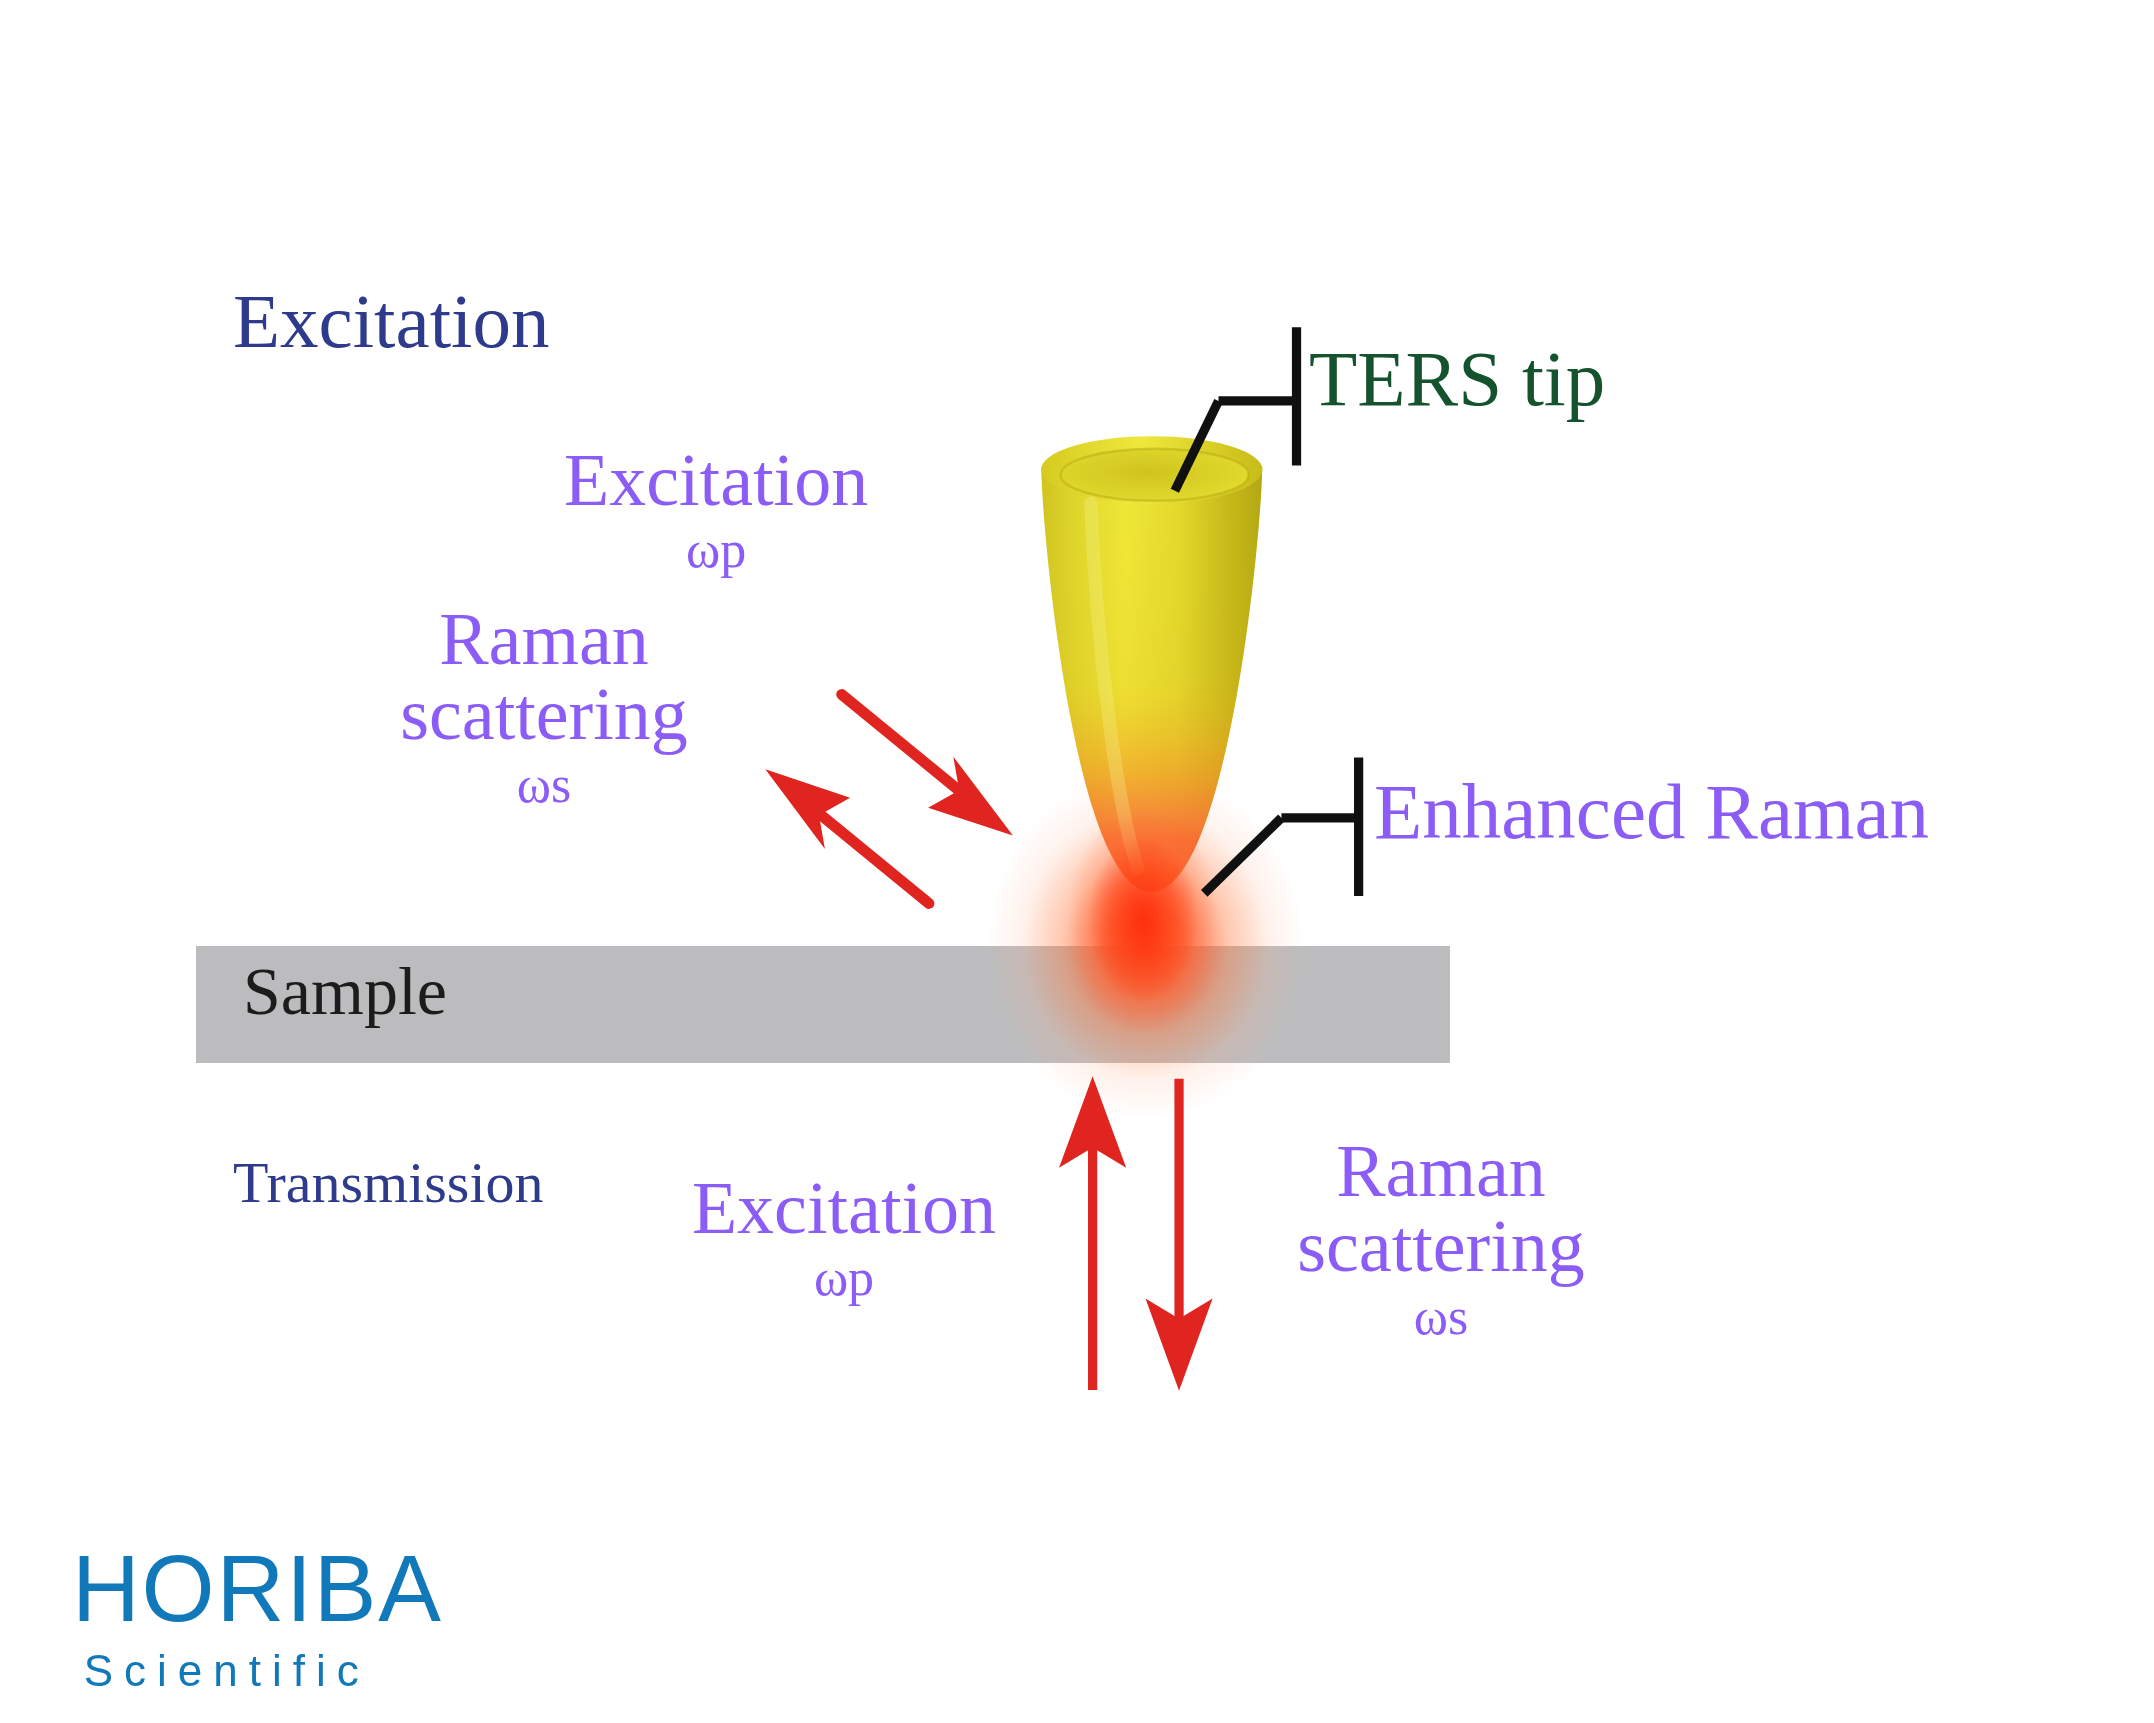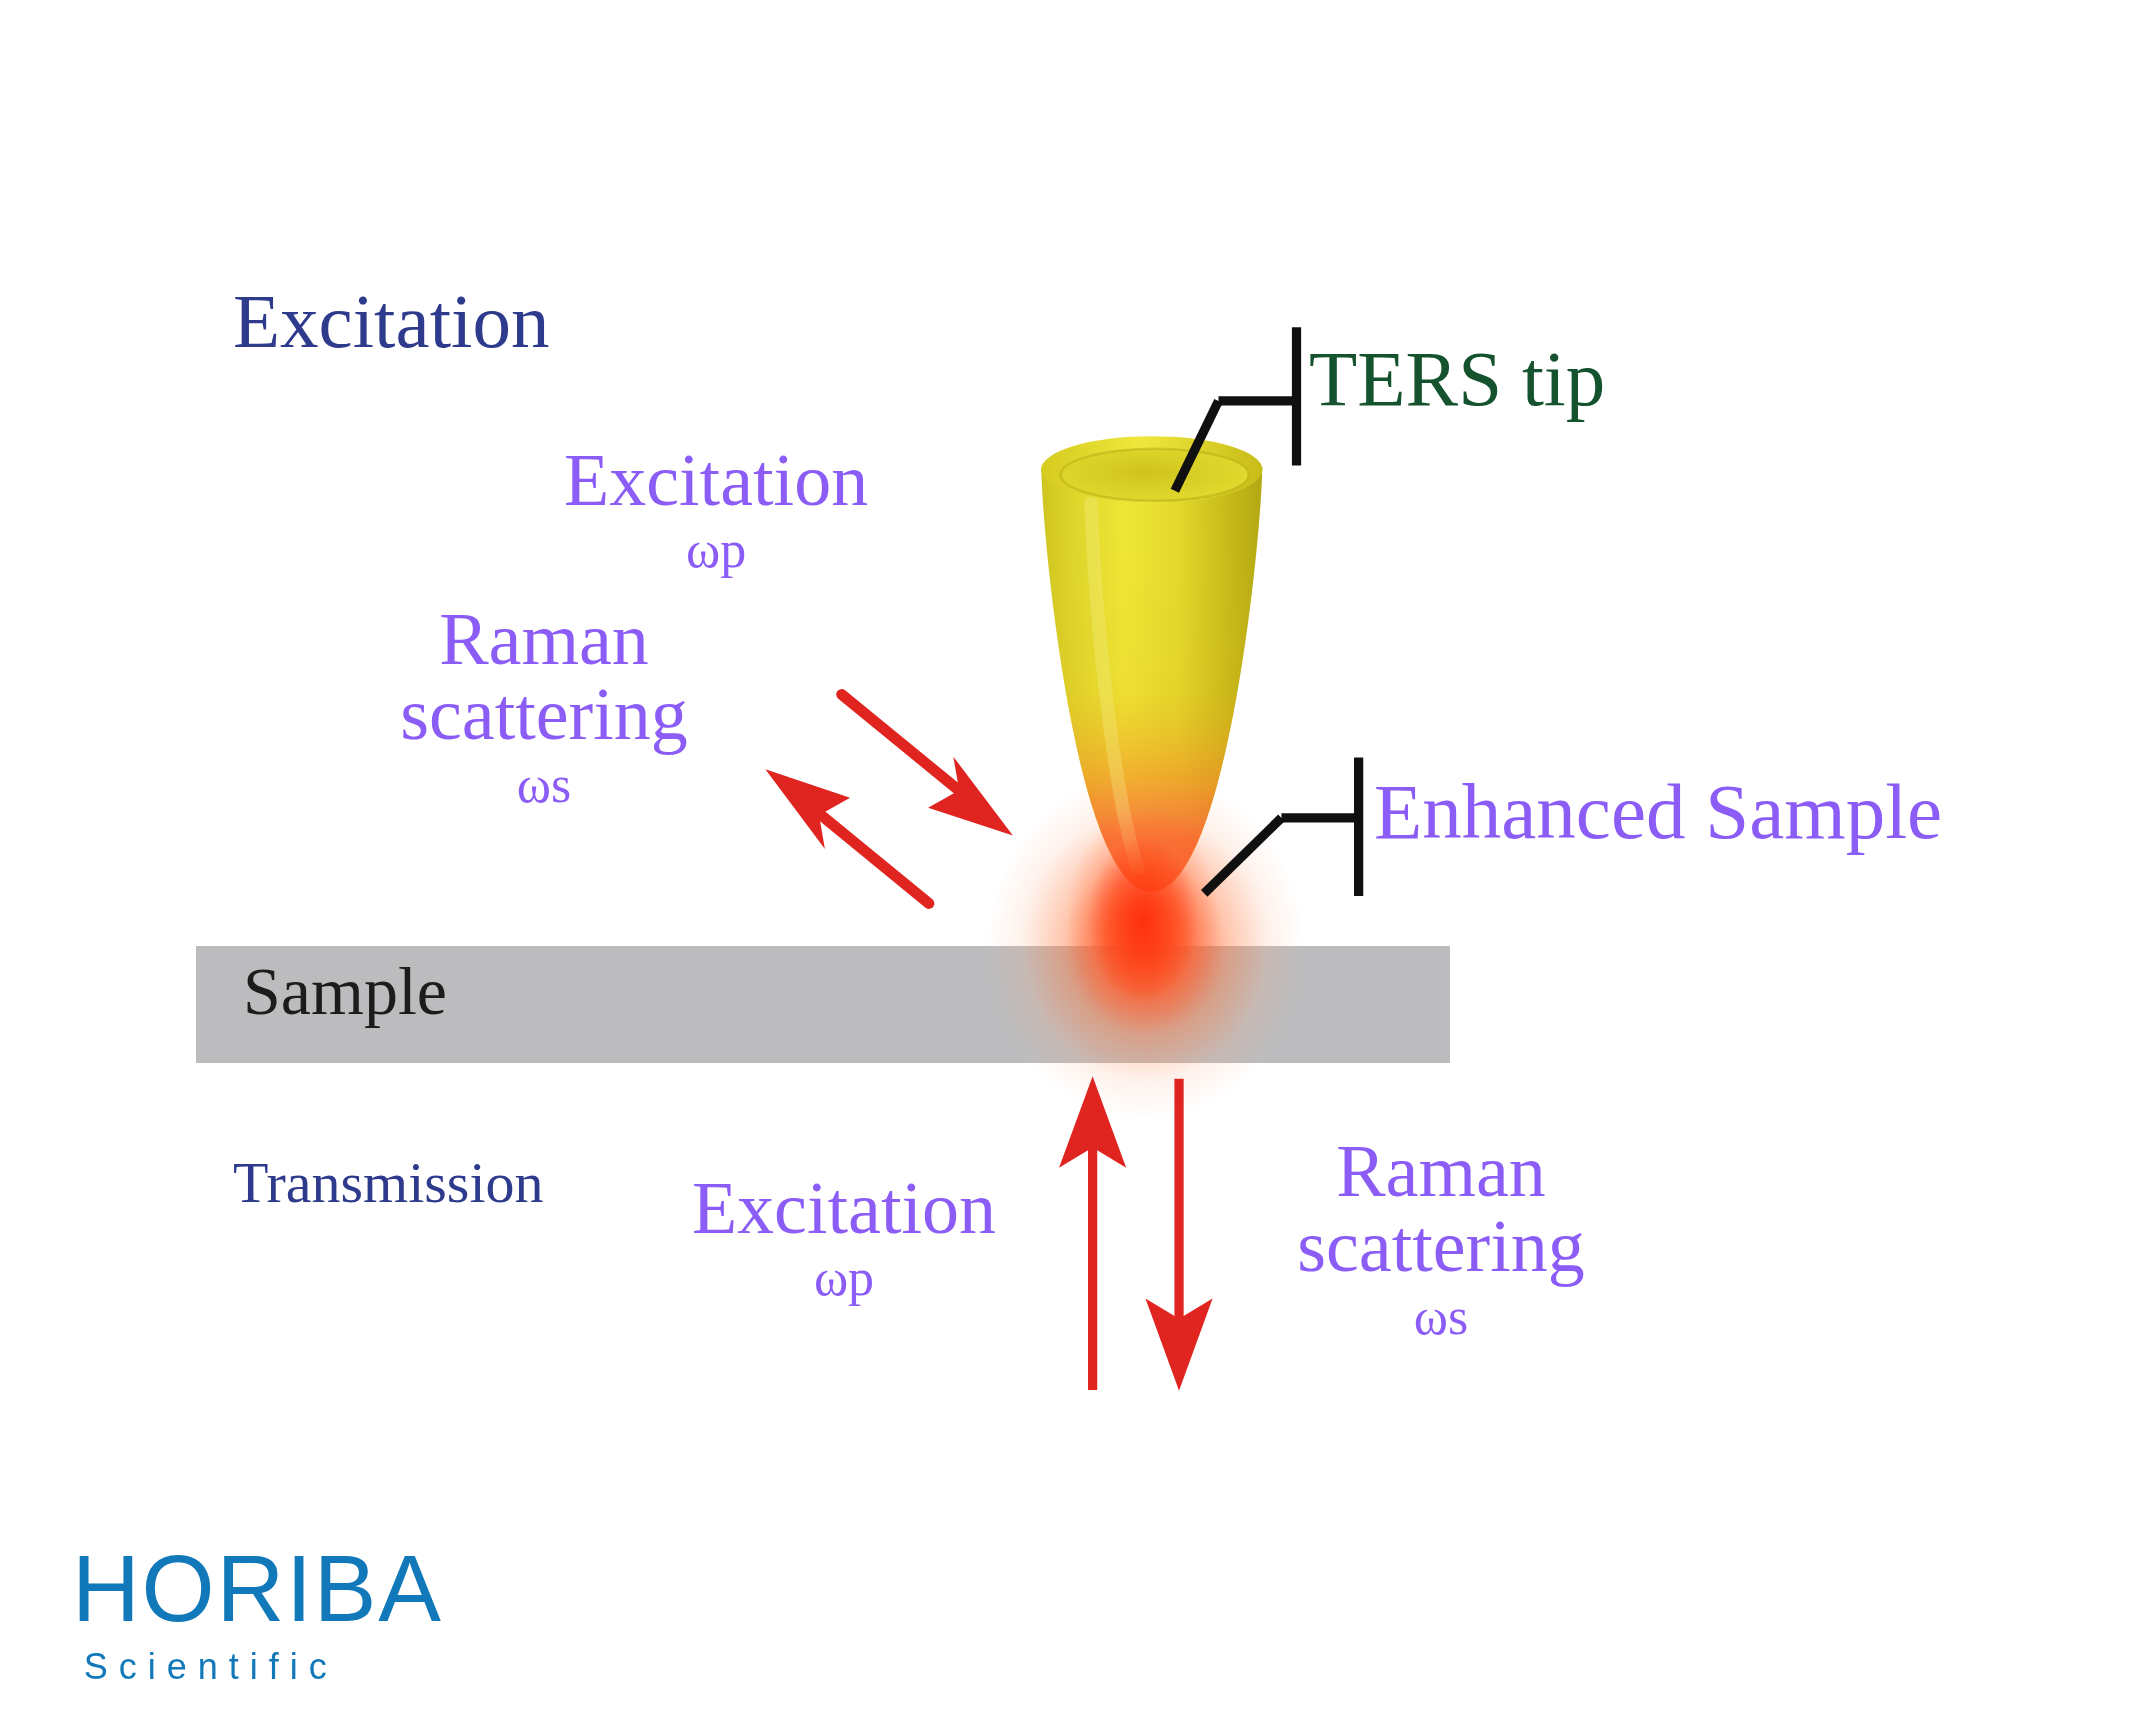--- a/index.html
+++ b/index.html
@@ -174,21 +174,21 @@
     font-family: "Liberation Sans", "DejaVu Sans", sans-serif;
     font-weight: 400;
     font-size: 94px;
     letter-spacing: 1.7px;
     color: #1178b9;
     line-height: 1;
   }
   #horiba-sub {
     font-family: "Liberation Sans", "DejaVu Sans", sans-serif;
     font-weight: 400;
-    font-size: 36px;
+    font-size: 44px;
     letter-spacing: 11px;
     color: #1178b9;
     margin-top: 13.4px;
     margin-left: 11.7px;
     line-height: 1;
   }
 </style>
 </head>
 <body>
 
@@ -306,21 +306,21 @@
   </div>
 
   <div id="raman-bottom" class="lbl red">
     <span>Raman</span><br>
     <span>scattering</span>
     <span class="sym">ωs</span>
   </div>
 
   <div id="ters-tip-label" class="lbl black">TERS tip</div>
 
-  <div id="enhanced-field-label" class="lbl red">Enhanced Sample</div>
+  <div id="enhanced-field-label" class="lbl red">Enhanced Raman</div>
 
   <div id="horiba-logo">
     <div id="horiba-wordmark">HORIBA</div>
     <div id="horiba-sub">Scientific</div>
   </div>
 
 </div>
 
 
 </body></html>

